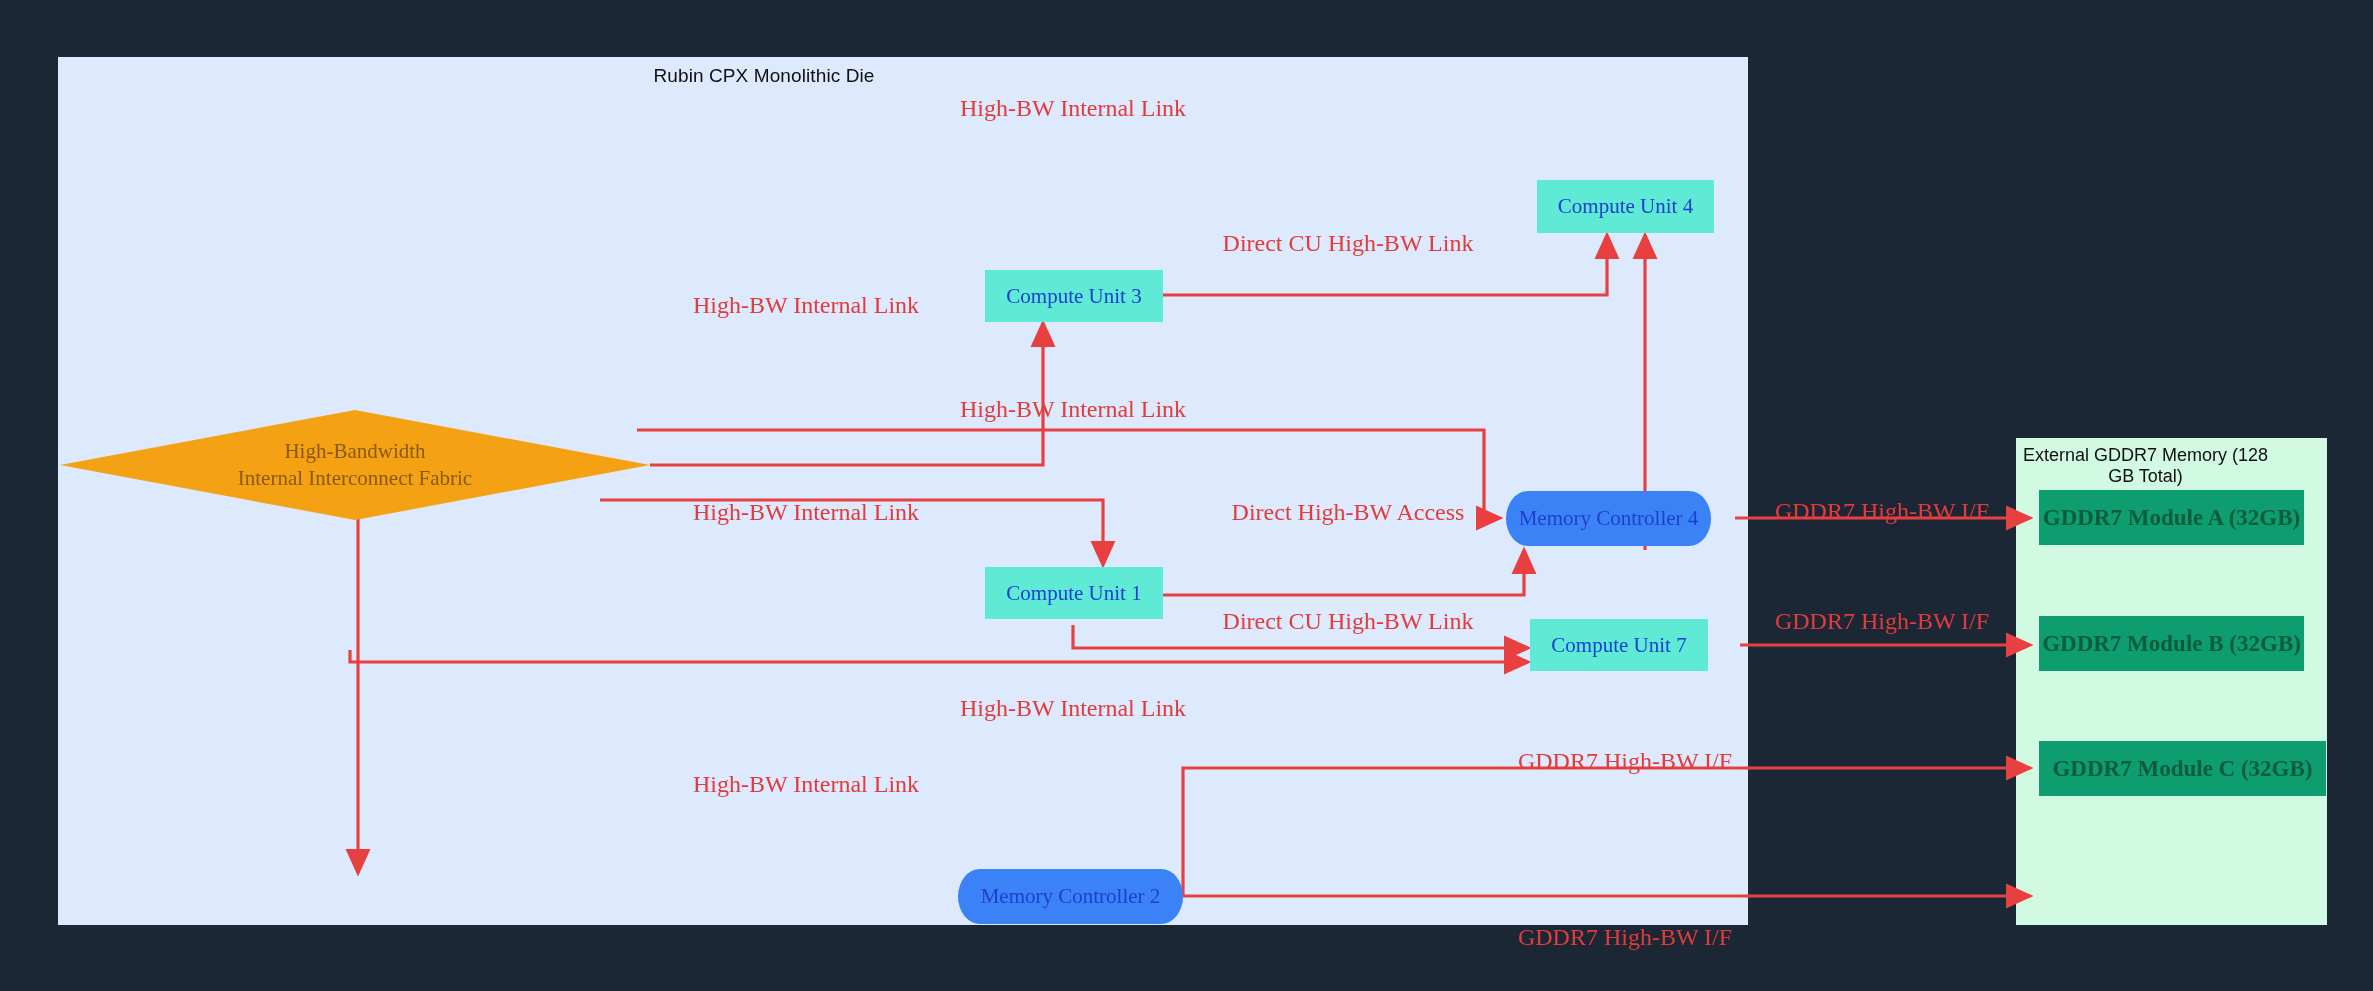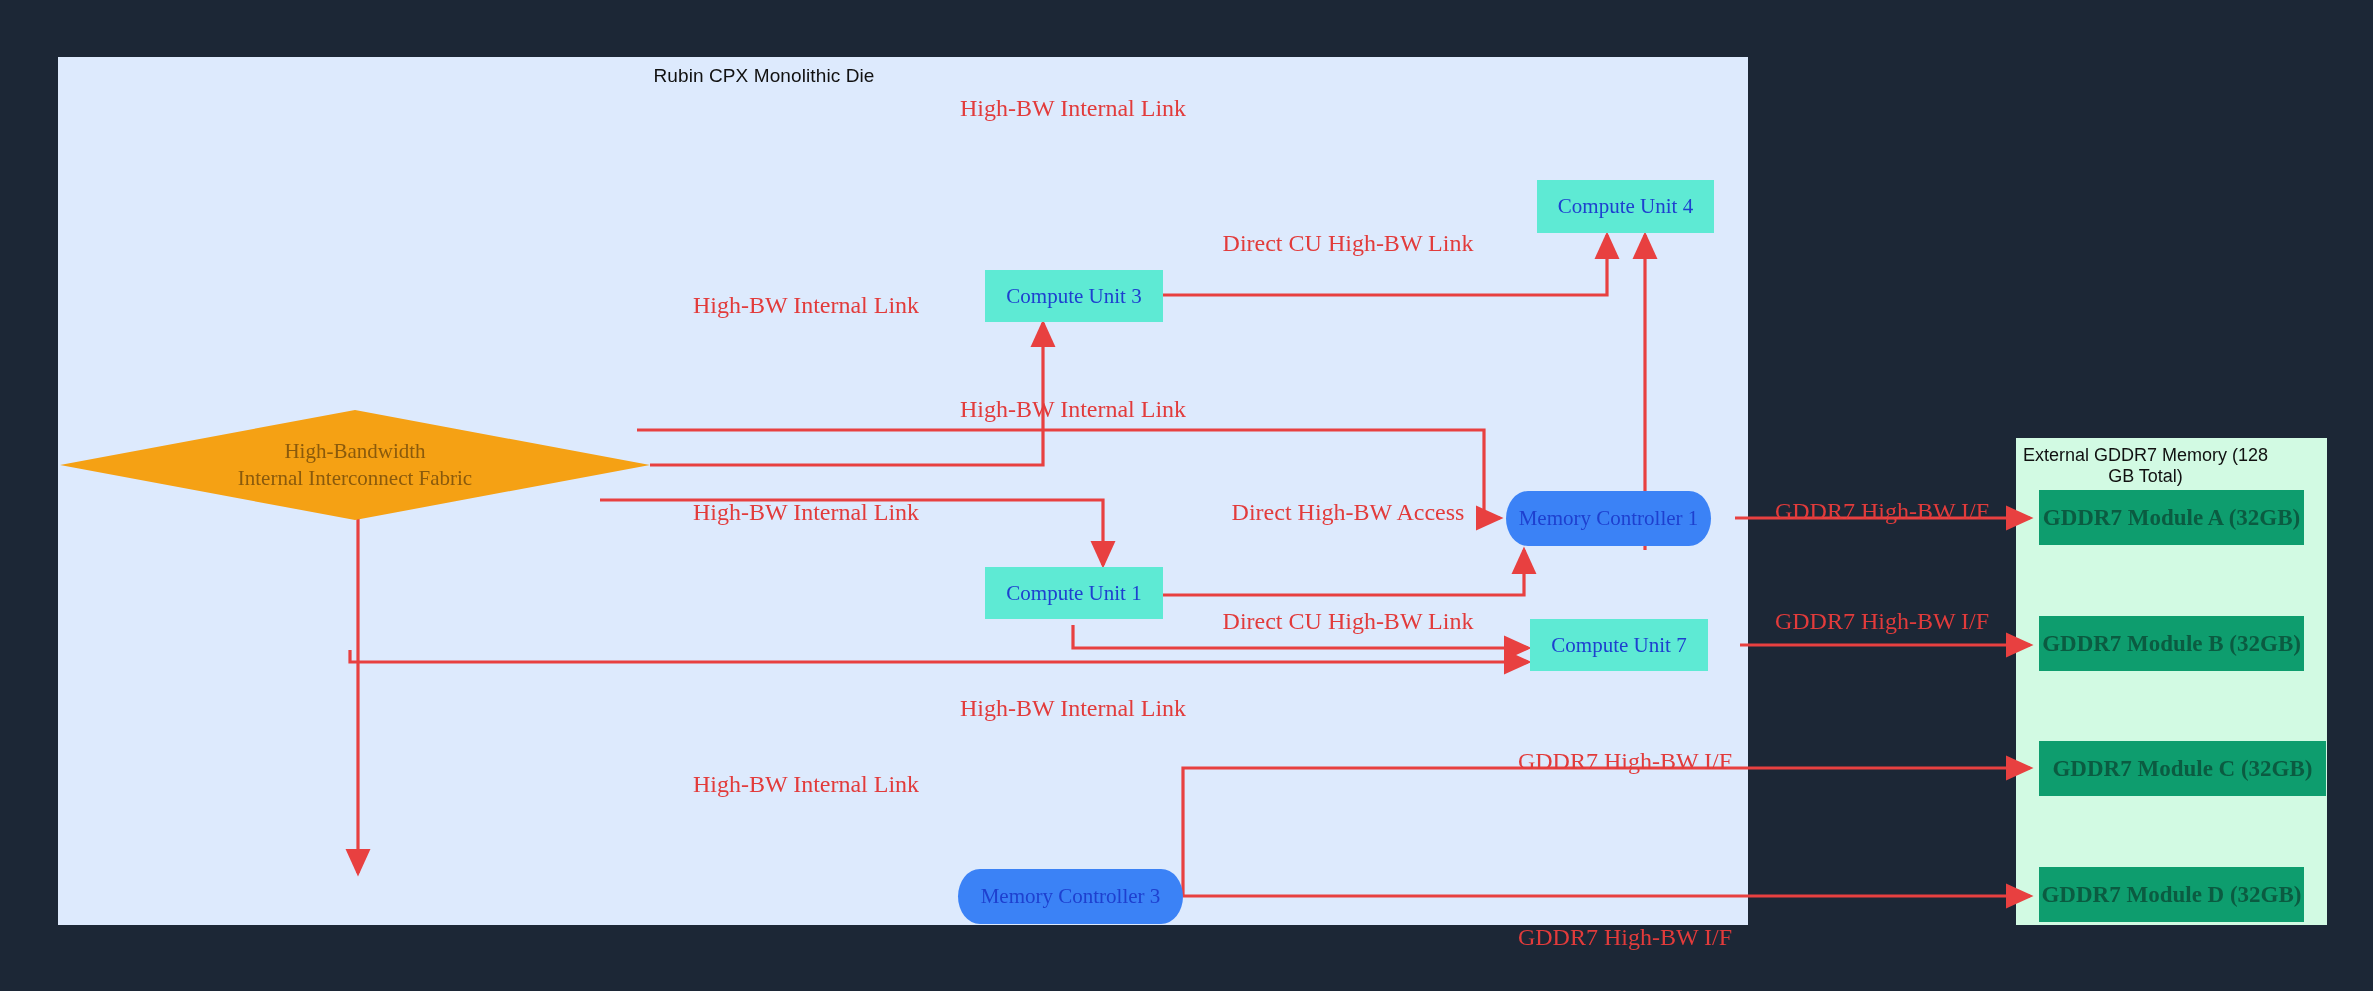--- a/index.html
+++ b/index.html
@@ -188,43 +188,40 @@
 
   <div class="node cu" style="left:985px; top:567px; width:178px; height:52px;">
     <span>Compute Unit 1</span>
   </div>
 
   <div class="node cu" style="left:1530px; top:619px; width:178px; height:52px;">
     <span>Compute Unit 7</span>
   </div>
 
   <div class="node mc" style="left:1506px; top:491px; width:205px; height:55px;">
-    <span>Memory Controller 1</span>
+    <span>Memory Controller 4</span>
   </div>
 
   <div class="node mc" style="left:958px; top:869px; width:225px; height:55px;">
-    <span>Memory Controller 3</span>
+    <span>Memory Controller 2</span>
   </div>
 
   <div class="mem-container">
     <div class="mem-title">External GDDR7 Memory (128 GB Total)</div>
   </div>
 
   <div class="node gddr" style="left:2039px; top:490px; width:265px; height:55px;">
     <span>GDDR7 Module A (32GB)</span>
   </div>
   <div class="node gddr" style="left:2039px; top:616px; width:265px; height:55px;">
     <span>GDDR7 Module B (32GB)</span>
   </div>
   <div class="node gddr" style="left:2039px; top:741px; width:287px; height:55px;">
     <span>GDDR7 Module C (32GB)</span>
   </div>
-  <div class="node gddr" style="left:2039px; top:867px; width:265px; height:55px;">
-    <span>GDDR7 Module D (32GB)</span>
-  </div>
 
   <div class="edge-label" style="left:1073px; top:95px;">High-BW Internal Link</div>
 
   <div class="edge-label" style="left:1348px; top:230px;">Direct CU High-BW Link</div>
 
   <div class="edge-label" style="left:806px; top:292px;">High-BW Internal Link</div>
 
   <div class="edge-label" style="left:1073px; top:396px;">High-BW Internal Link</div>
 
   <div class="edge-label" style="left:806px; top:499px;">High-BW Internal Link</div>

